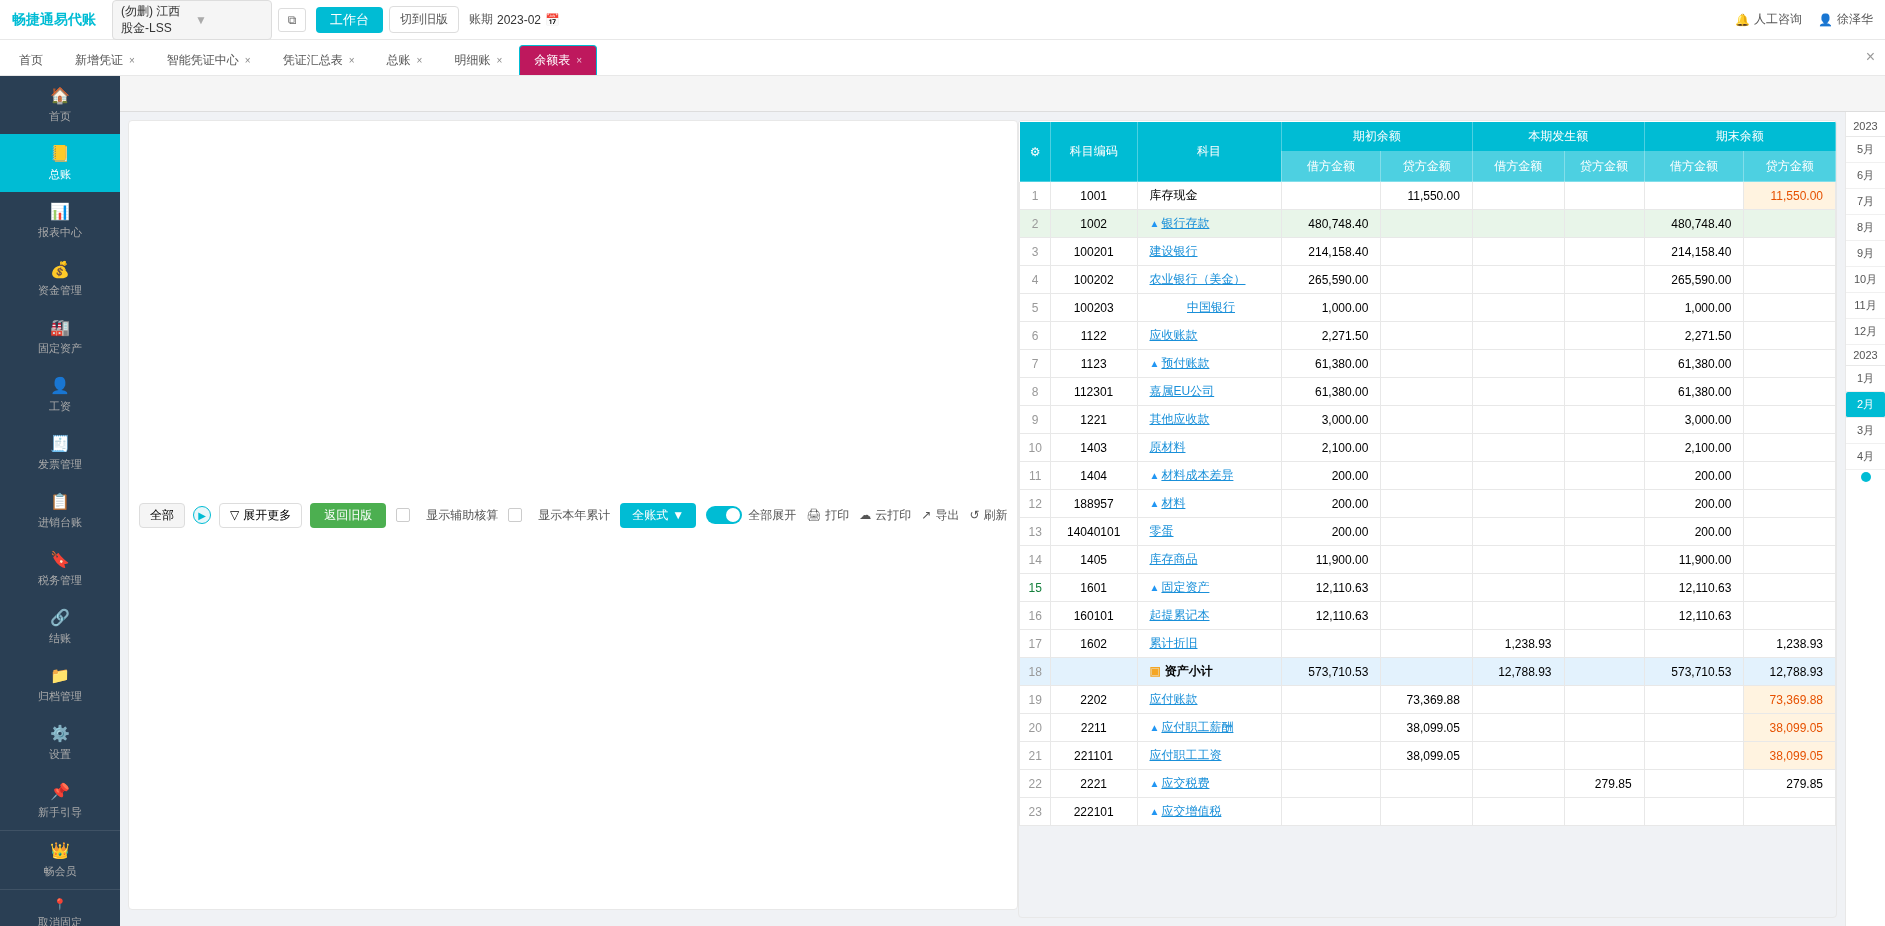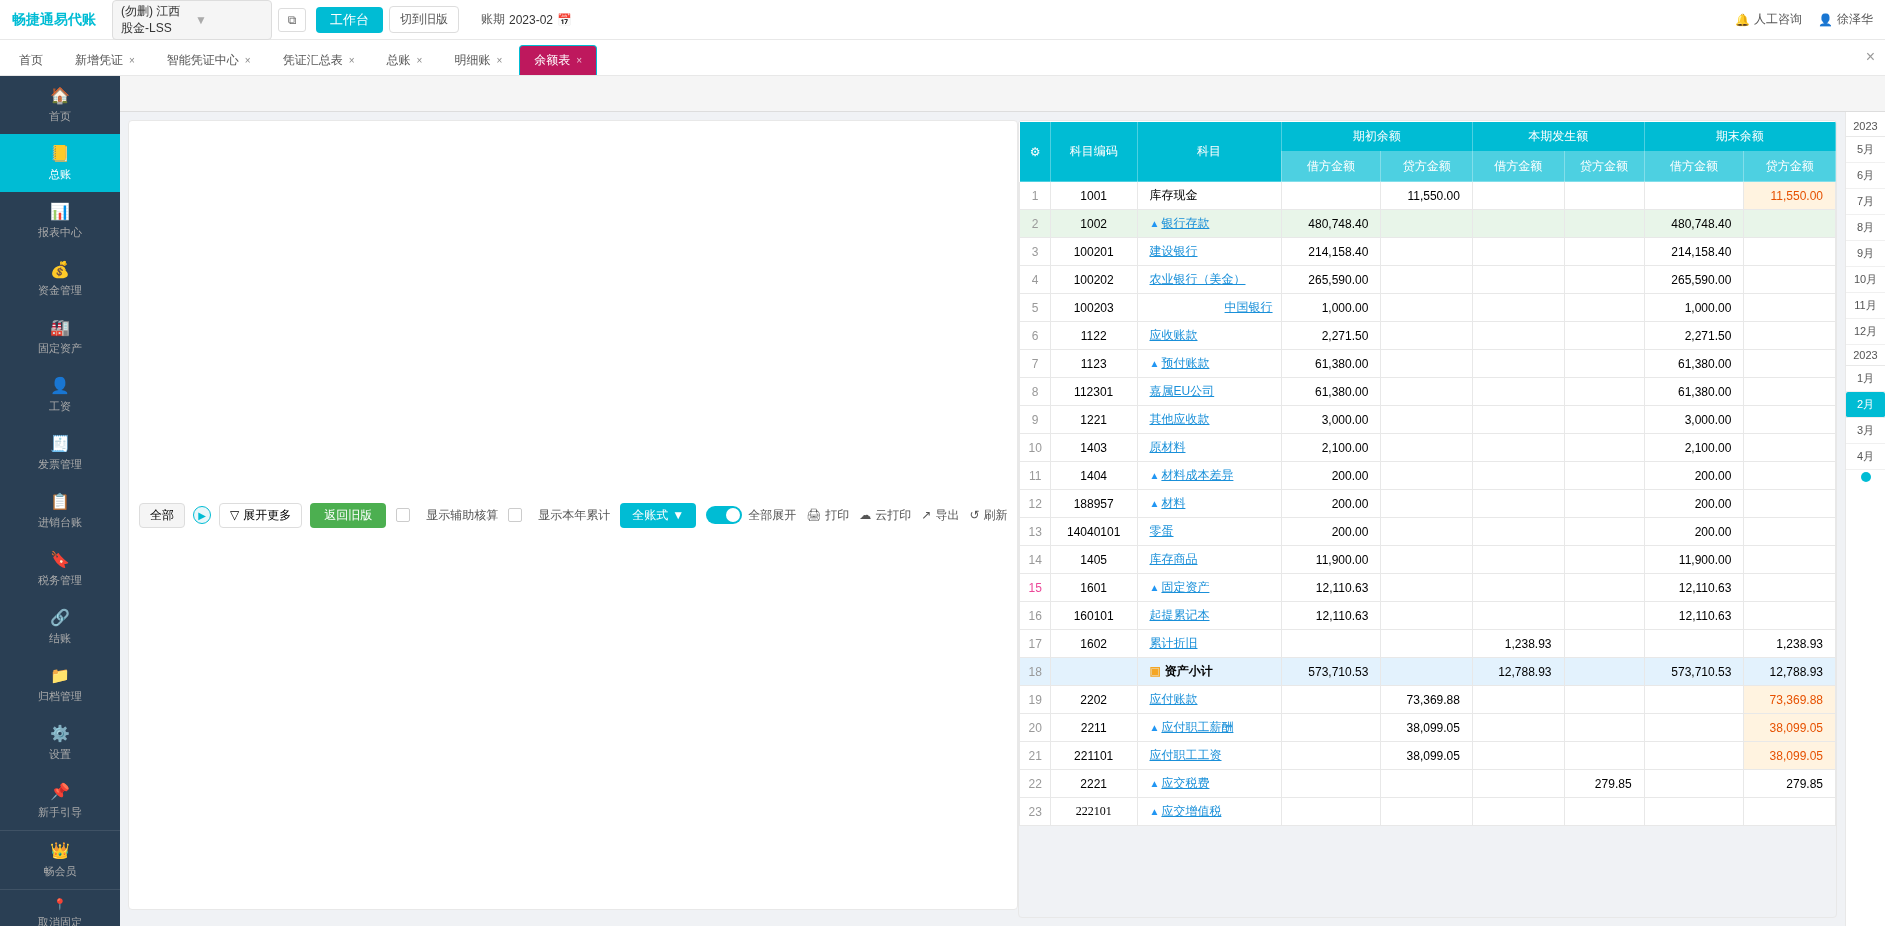--- a/index.html
+++ b/index.html
@@ -6,21 +6,21 @@
     body { font-family: 'Microsoft YaHei', Arial, sans-serif; font-size: 12px; background: #f0f2f5; overflow: hidden; width: 1885px; height: 926px; }
 
     
     .top-bar { height: 40px; background: #fff; display: flex; align-items: center; padding: 0 12px; border-bottom: 1px solid #e8e8e8; }
     .app-logo { color: #00bcd4; font-size: 14px; font-weight: bold; margin-right: 16px; }
     .company-selector { display: flex; align-items: center; background: #f5f5f5; border: 1px solid #ddd; border-radius: 4px; padding: 2px 8px; font-size: 12px; color: #333; cursor: pointer; min-width: 160px; }
     .company-selector span { flex: 1; }
     .copy-btn { width: 28px; height: 24px; border: 1px solid #ddd; border-radius: 3px; background: #fff; cursor: pointer; margin-left: 6px; display: flex; align-items: center; justify-content: center; color: #666; }
     .workbench-btn { background: #00bcd4; color: #fff; border: none; border-radius: 4px; padding: 4px 14px; font-size: 13px; cursor: pointer; margin-left: 10px; }
     .oldver-btn { border: 1px solid #ddd; background: #fff; border-radius: 4px; padding: 4px 10px; font-size: 12px; cursor: pointer; margin-left: 6px; color: #555; }
-    .period-label { font-size: 12px; color: #555; margin-left: 22px; }
+    .period-label { font-size: 12px; color: #555; margin-left: 10px; }
     .period-val { font-size: 12px; color: #333; margin-left: 4px; }
     .top-right { margin-left: auto; display: flex; align-items: center; gap: 16px; color: #555; font-size: 12px; }
     .top-right span { cursor: pointer; display: flex; align-items: center; gap: 4px; }
 
     
     .tab-bar { height: 36px; background: #fff; display: flex; align-items: flex-end; padding-left: 4px; border-bottom: 1px solid #e8e8e8; position: relative; }
     .tab { padding: 6px 14px; font-size: 12px; color: #555; cursor: pointer; border: 1px solid transparent; border-bottom: none; border-radius: 4px 4px 0 0; display: flex; align-items: center; gap: 6px; margin-right: 2px; }
     .tab.active { background: #be185d; color: #fff; border-color: #00bcd4; }
     .tab .close { font-size: 10px; cursor: pointer; opacity: 0.7; }
     .tab-close-all { position: absolute; right: 10px; top: 8px; font-size: 16px; color: #999; cursor: pointer; }
@@ -321,21 +321,21 @@
                   <td class="num">265,590.00</td>
                   <td class="num"></td>
                   <td class="num"></td>
                   <td class="num"></td>
                   <td class="num">265,590.00</td>
                   <td class="num"></td>
                 </tr>
                 <tr>
                   <td style="text-align: center; color: rgb(153, 153, 153);">5</td>
                   <td style="">100203</td>
-                  <td style="text-align: right; padding-left: 12px;"><a style="color:#1a90d9;text-decoration:underline;cursor:pointer;">中国银行</a></td>
+                  <td style="text-align: center; padding-left: 12px;"><a style="color:#1a90d9;text-decoration:underline;cursor:pointer;">中国银行</a></td>
                   <td class="num">1,000.00</td>
                   <td class="num"></td>
                   <td class="num"></td>
                   <td class="num"></td>
                   <td class="num">1,000.00</td>
                   <td class="num"></td>
                 </tr>
                 <tr>
                   <td style="text-align: center; color: rgb(153, 153, 153);">6</td>
                   <td style="text-align: center;">1122</td>
@@ -429,21 +429,21 @@
                   <td style="text-align: center;">1405</td>
                   <td style="text-align: left; padding-left: 12px;"><a style="color:#1a90d9;text-decoration:underline;cursor:pointer;">库存商品</a></td>
                   <td class="num">11,900.00</td>
                   <td class="num"></td>
                   <td class="num"></td>
                   <td class="num"></td>
                   <td class="num">11,900.00</td>
                   <td class="num"></td>
                 </tr>
                 <tr>
-                  <td style="text-align: center; color: #ec4899;">15</td>
+                  <td style="text-align: center; color: #15803d;">15</td>
                   <td style="text-align: center;">1601</td>
                   <td style="text-align: left; padding-left: 12px;"><span style="color:#2196f3;font-size:10px;margin-right:2px;">▲</span><a style="color:#1a90d9;text-decoration:underline;cursor:pointer;">固定资产</a></td>
                   <td class="num">12,110.63</td>
                   <td class="num"></td>
                   <td class="num"></td>
                   <td class="num"></td>
                   <td class="num">12,110.63</td>
                   <td class="num"></td>
                 </tr>
                 <tr>
@@ -518,21 +518,21 @@
                   <td style="text-align: left; padding-left: 12px;"><span style="color:#2196f3;font-size:10px;margin-right:2px;">▲</span><a style="color:#1a90d9;text-decoration:underline;cursor:pointer;">应交税费</a></td>
                   <td class="num"></td>
                   <td class="num"></td>
                   <td class="num"></td>
                   <td class="num">279.85</td>
                   <td class="num"></td>
                   <td class="num">279.85</td>
                 </tr>
                 <tr>
                   <td style="text-align: center; color: rgb(153, 153, 153);">23</td>
-                  <td style=" font-family: Liberation Serif, serif;">222101</td>
+                  <td style="">222101</td>
                   <td style="text-align: left; padding-left: 12px;"><span style="color:#2196f3;font-size:10px;margin-right:2px;">▲</span><a style="color:#1a90d9;text-decoration:underline;cursor:pointer;">应交增值税</a></td>
                   <td class="num"></td>
                   <td class="num"></td>
                   <td class="num"></td>
                   <td class="num"></td>
                   <td class="num"></td>
                   <td class="num"></td>
                 </tr>
               </tbody>
           </table>

